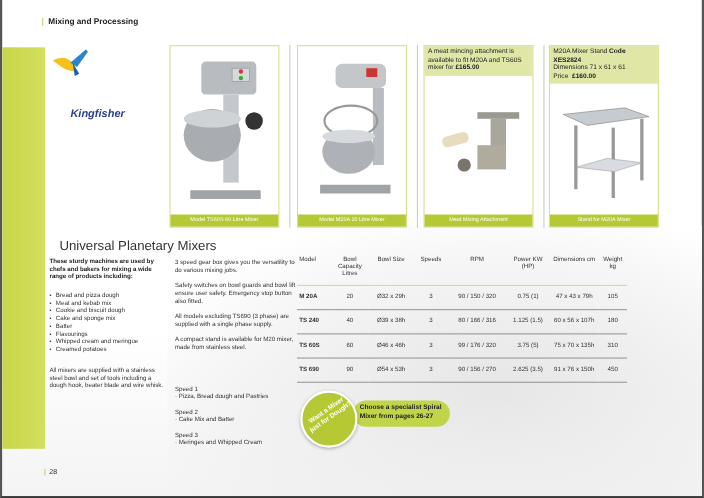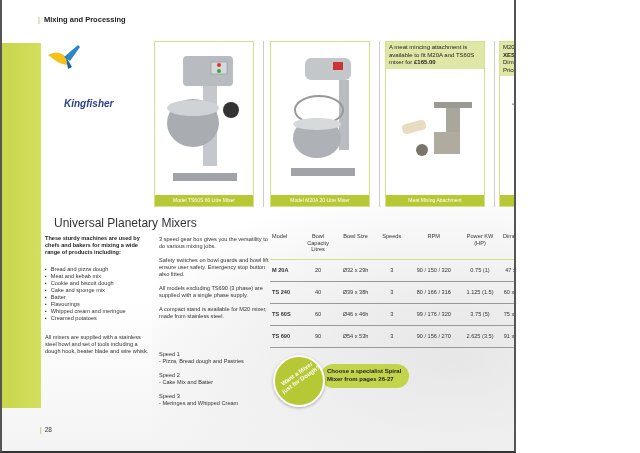--- a/index.html
+++ b/index.html
@@ -1,17 +1,17 @@
 <!DOCTYPE html>
 <html><head>
 <meta charset="utf-8">
 <style>
   html,body{margin:0;padding:0;}
   body{width:640px;height:453px;overflow:hidden;background:#fff;font-family:"Liberation Sans",sans-serif;color:#333;}
-  .page{position:relative;width:516px;height:453px;background:#fff;border-left:2px solid #555;border-right:2px solid #555;border-bottom:2px solid #333;box-sizing:border-box;overflow:hidden;}
+  .page{position:relative;width:640px;height:453px;background:#fff;border-left:2px solid #555;border-right:2px solid #555;border-bottom:2px solid #333;box-sizing:border-box;overflow:hidden;}
   .bg-flour{position:absolute;left:150px;top:205px;width:500px;height:260px;background:radial-gradient(ellipse at 60% 60%,#e4e4e4 0%,#efefef 35%,#f7f7f7 60%,#fff 80%);}
   .bg-flour2{position:absolute;left:0;top:300px;width:640px;height:160px;background:linear-gradient(180deg,rgba(255,255,255,0) 0%,rgba(238,238,238,.7) 100%);}
   .section-title{position:absolute;left:36px;top:15px;font-size:7.5px;font-weight:bold;color:#222;}
   .section-title .bar{color:#9bb52a;margin-right:4px;font-weight:normal;}
   .green-panel{position:absolute;left:0;top:43px;width:39px;height:365px;background:linear-gradient(90deg,#c7d64a,#d3df5e);}
   .logo{position:absolute;left:42px;top:43px;width:80px;height:40px;}
   .logo-text{position:absolute;left:20px;top:24px;font-size:10px;font-weight:bold;color:#2a3f8f;font-style:italic;margin-top:31px;}
   .card{position:absolute;top:41px;width:100px;height:166px;border:1px solid #d6e08a;background:#fff;box-sizing:border-box;}
   .card .cap{position:absolute;left:0;bottom:0;width:100%;height:11px;background:#b6c935;color:#fff;font-size:5px;text-align:center;line-height:11px;}
   .card .head{position:absolute;left:0;top:0;width:100%;background:#dfe6a6;font-size:6px;line-height:7.5px;padding:2px 3px;box-sizing:border-box;color:#222;}

